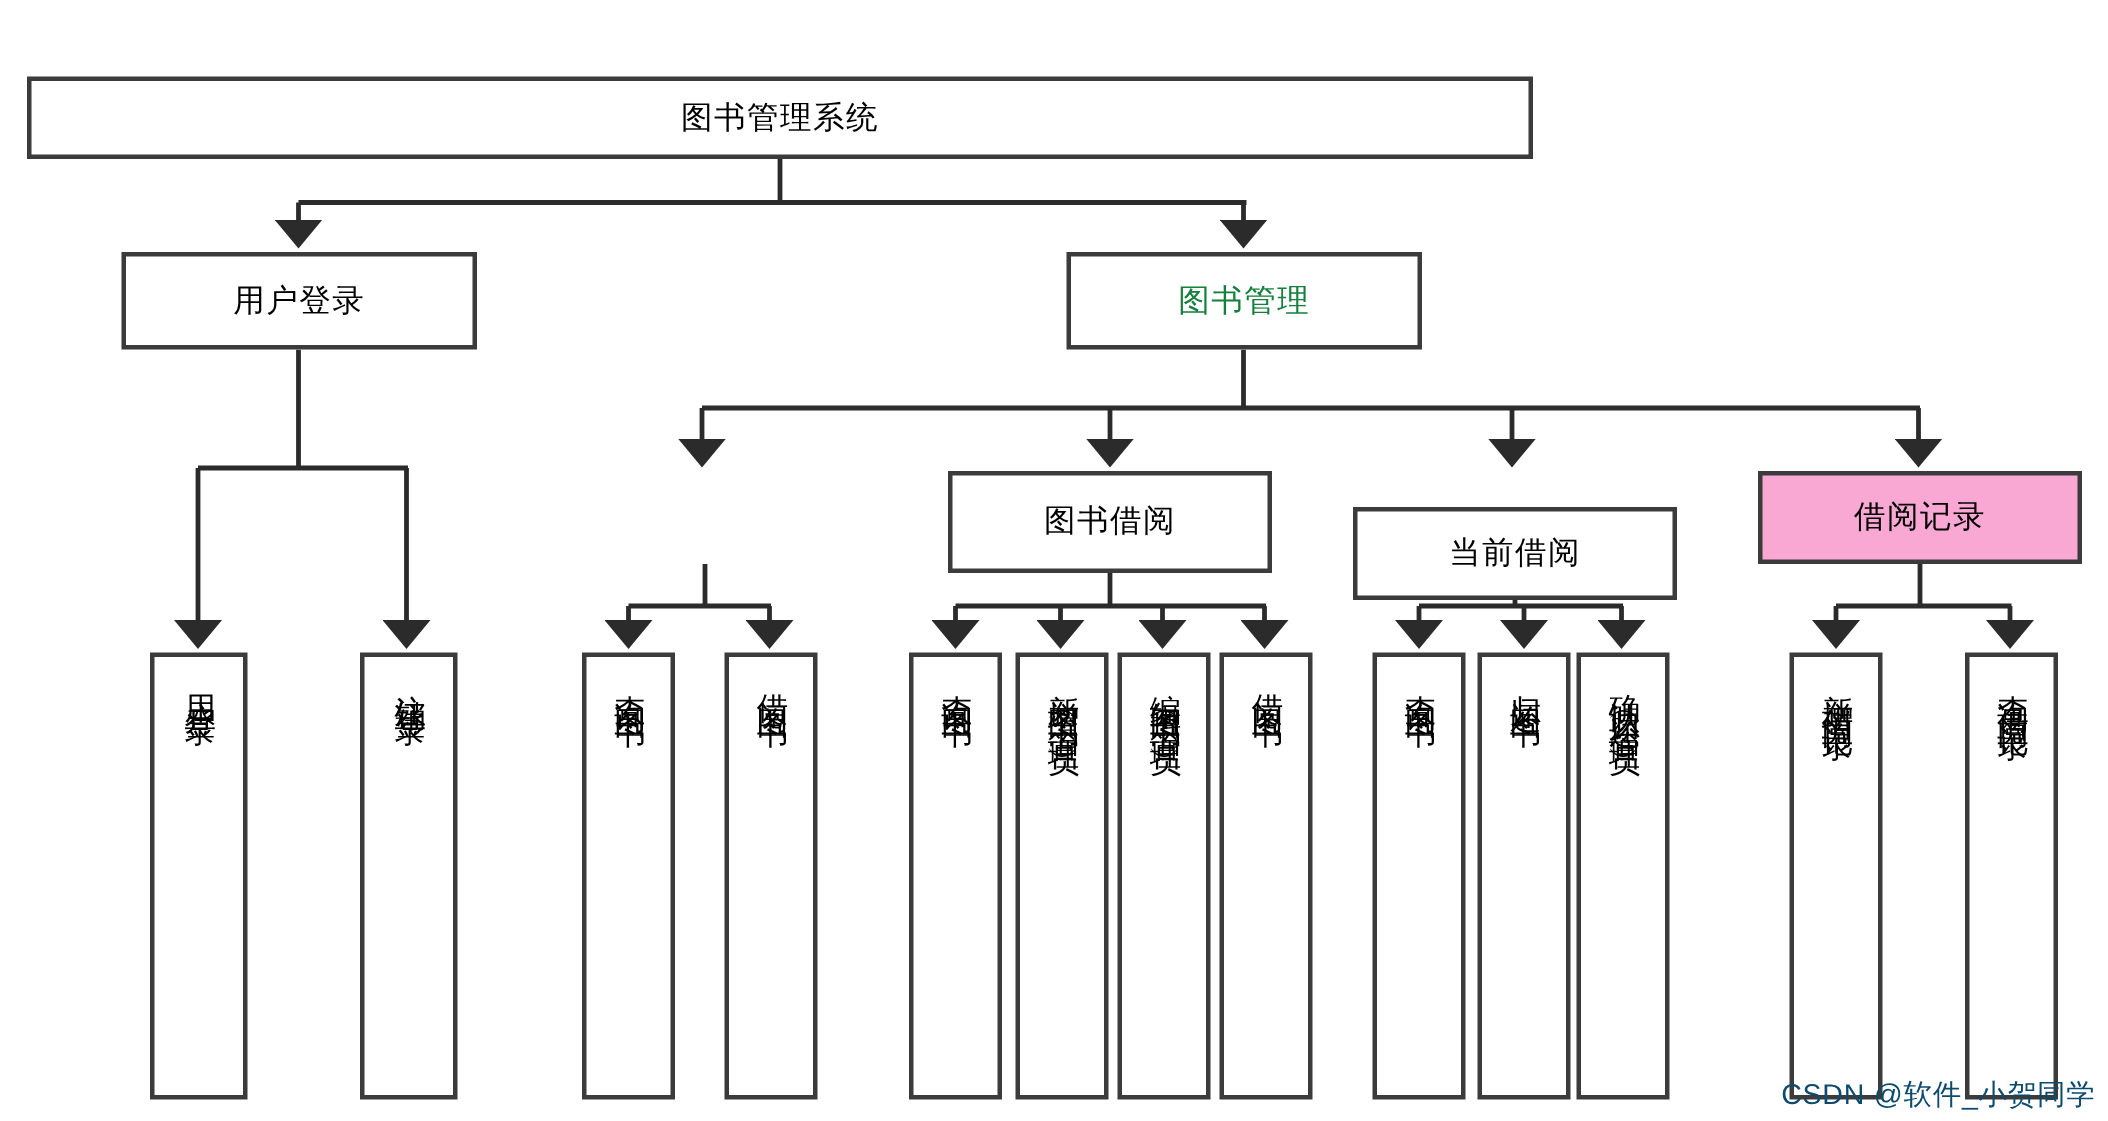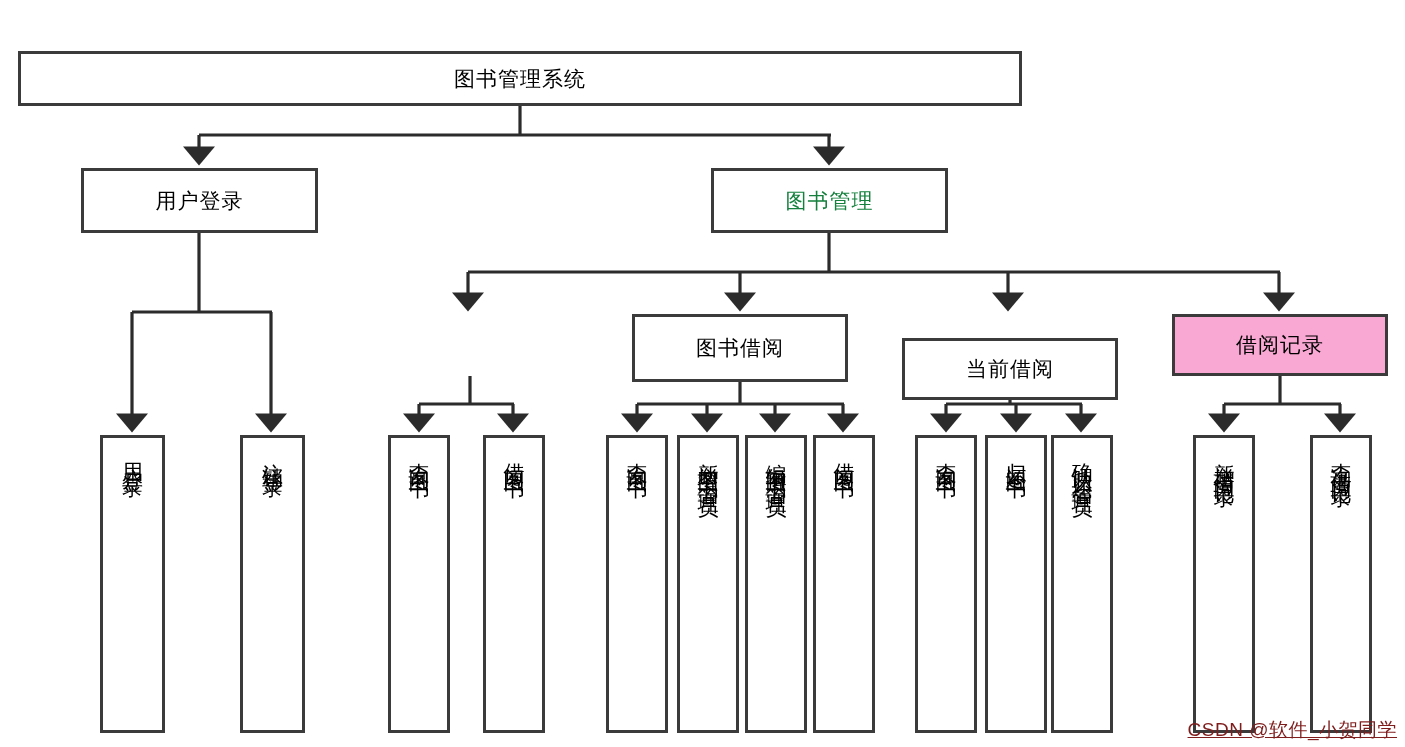--- a/index.html
+++ b/index.html
@@ -182,15 +182,15 @@
     <span class="vtext">确认归还（管理员）</span>
   </div>
 
   <div class="node v" style="left: 1193px; top: 435px; width: 62px; height: 298px; border-color: rgb(59, 59, 59); background: rgb(255, 255, 255); color: rgb(0, 0, 0);">
     <span class="vtext">新增借阅记录</span>
   </div>
   <div class="node v" style="left: 1310px; top: 435px; width: 62px; height: 298px; border-color: rgb(59, 59, 59); background: rgb(255, 255, 255); color: rgb(0, 0, 0);">
     <span class="vtext">查询借阅记录</span>
   </div>
 
-  <div class="watermark" style="color: #7f1d1d; text-decoration: underline;">CSDN @软件_小贺同学</div>
+  <div class="watermark" style="color: #0c4a6e;">CSDN @软件_小贺同学</div>
 
 </div>
 
 </body></html>

